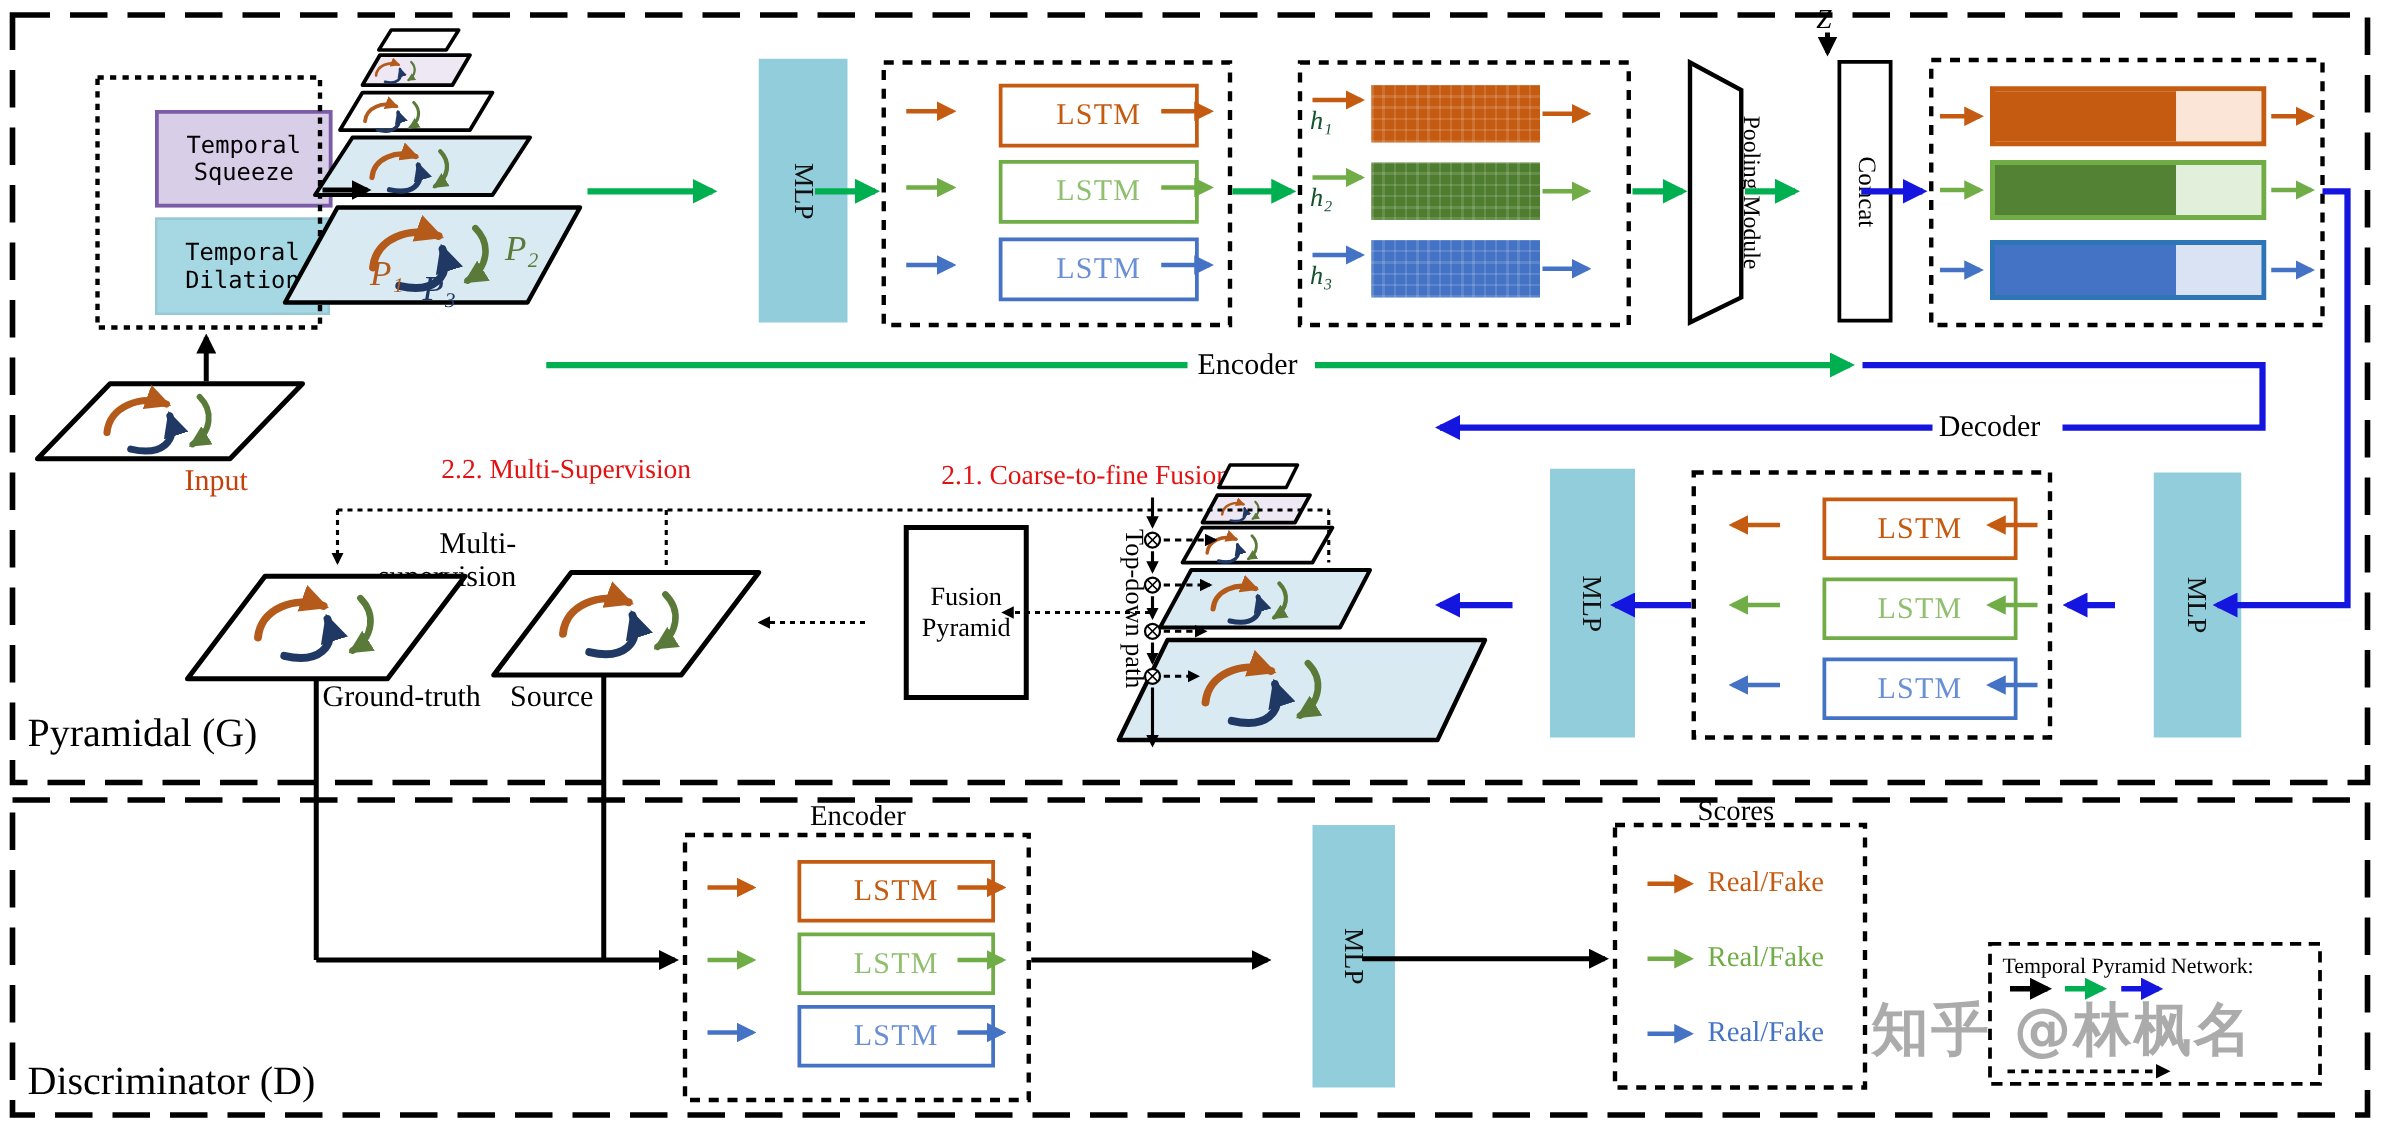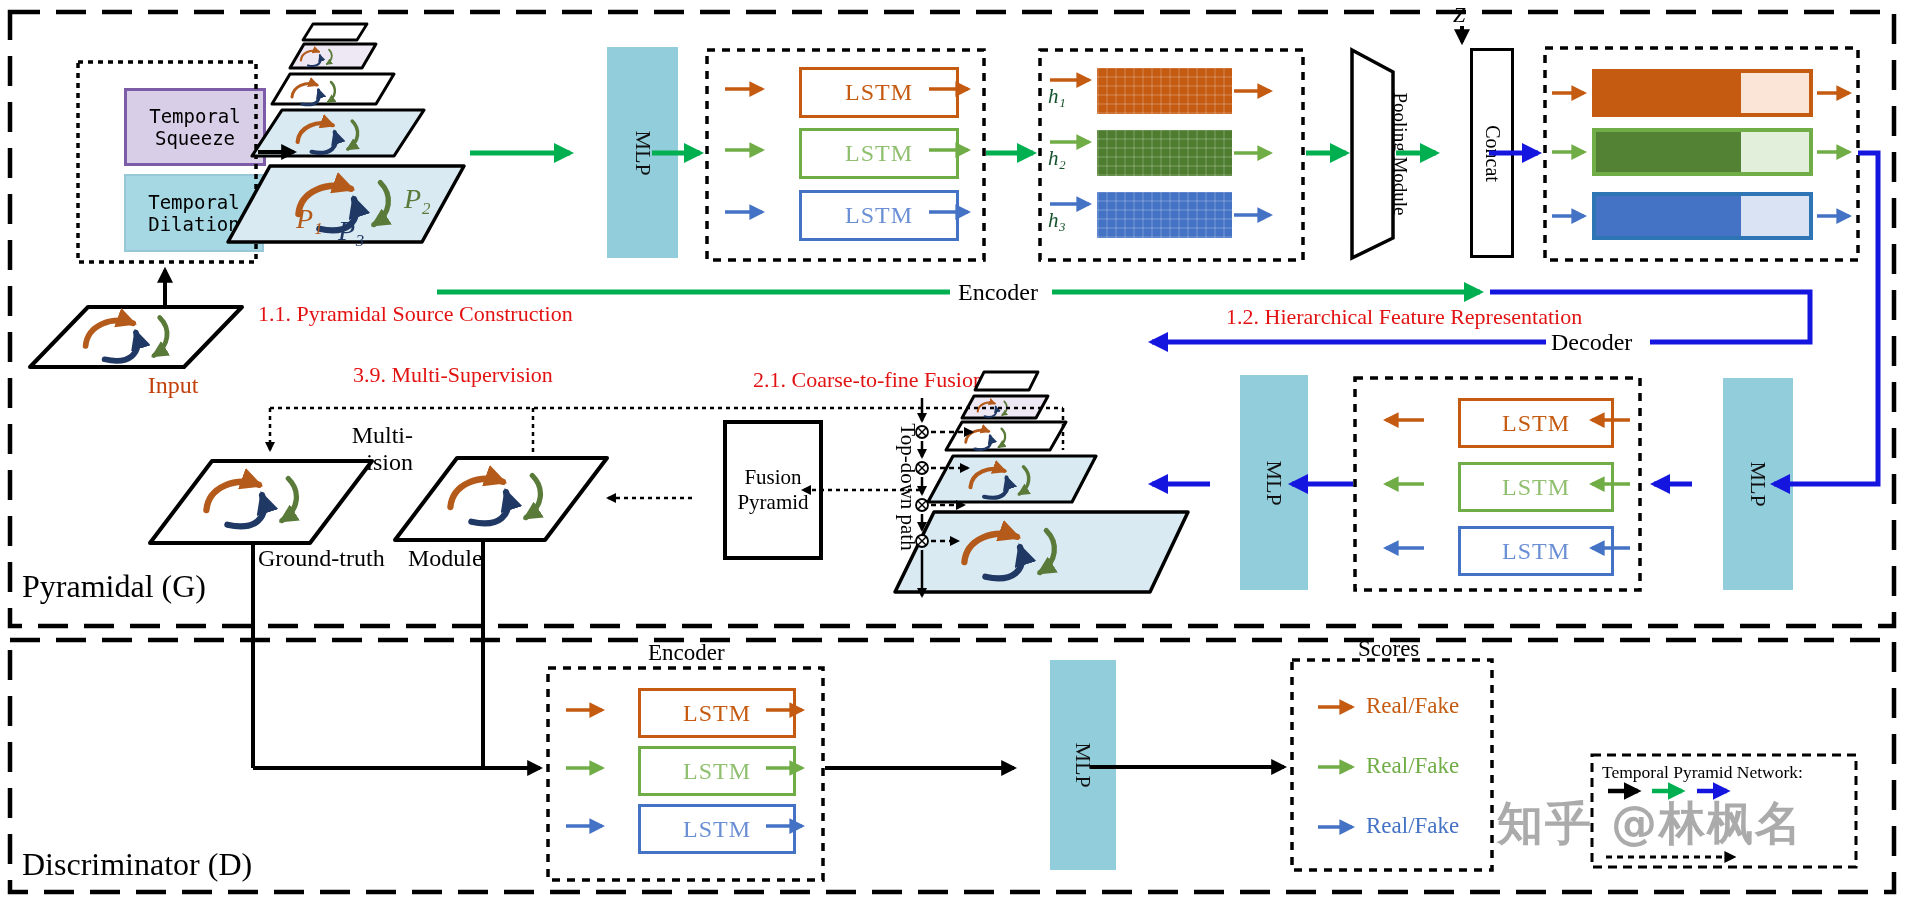--- a/index.html
+++ b/index.html
@@ -47,28 +47,26 @@
 
   <div class="abs htmlbox flexc mono pre" style="left:96px;top:88px;width:136px;height:72px;background:#D8CEE8;border:3px solid #7C5CA6;font-size:19px;">Temporal
 Squeeze</div>
   <div class="abs htmlbox flexc mono pre" style="left:96px;top:174px;width:136px;height:74px;background:#A6D8E4;border:2px solid #96C8D8;font-size:19px;">Temporal
 Dilation</div>
 
   <div class="abs htmlbox small-cap" style="left:118px;top:372px;width:110px;text-align:center;font-size:24px;">Input</div>
   <div class="abs htmlbox pre" style="left:268px;top:422px;width:145px;font-size:24px;text-align:right;">Multi-
 supervision</div>
   <div class="abs htmlbox nowrap" style="left:258px;top:545px;font-size:24px;">Ground-truth</div>
-  <div class="abs htmlbox nowrap" style="left:408px;top:545px;font-size:24px;">Module</div>
+  <div class="abs htmlbox nowrap" style="left:408px;top:545px;font-size:24px;">Source</div>
 
   <div class="abs htmlbox seclabel nowrap" style="left:22px;top:568px;">Pyramidal (G)</div>
   <div class="abs htmlbox seclabel nowrap" style="left:22px;top:846px;">Discriminator (D)</div>
 
-  <div class="abs htmlbox red nowrap" style="left:258px;top:301px;">1.1. Pyramidal Source Construction</div>
-  <div class="abs htmlbox red nowrap" style="left:1226px;top:304px;">1.2. Hierarchical Feature Representation</div>
-  <div class="abs htmlbox red nowrap" style="left:353px;top:362px;">3.9. Multi-Supervision</div>
+  <div class="abs htmlbox red nowrap" style="left:353px;top:362px;">2.2. Multi-Supervision</div>
   <div class="abs htmlbox red nowrap" style="left:753px;top:367px;">2.1. Coarse-to-fine Fusion</div>
 
   <div class="abs htmlbox nowrap" style="left:958px;top:279px;font-size:24px;">Encoder</div>
   <div class="abs htmlbox nowrap" style="left:1551px;top:329px;font-size:24px;">Decoder</div>
 
   <div class="abs htmlbox flexc mlp" style="left:579px;top:47px;width:71px;height:211px;">
     <span class="vtext">MLP</span>
   </div>
   <div class="abs htmlbox flexc mlp" style="left:1695px;top:378px;width:70px;height:212px;">
     <span class="vtext">MLP</span>

